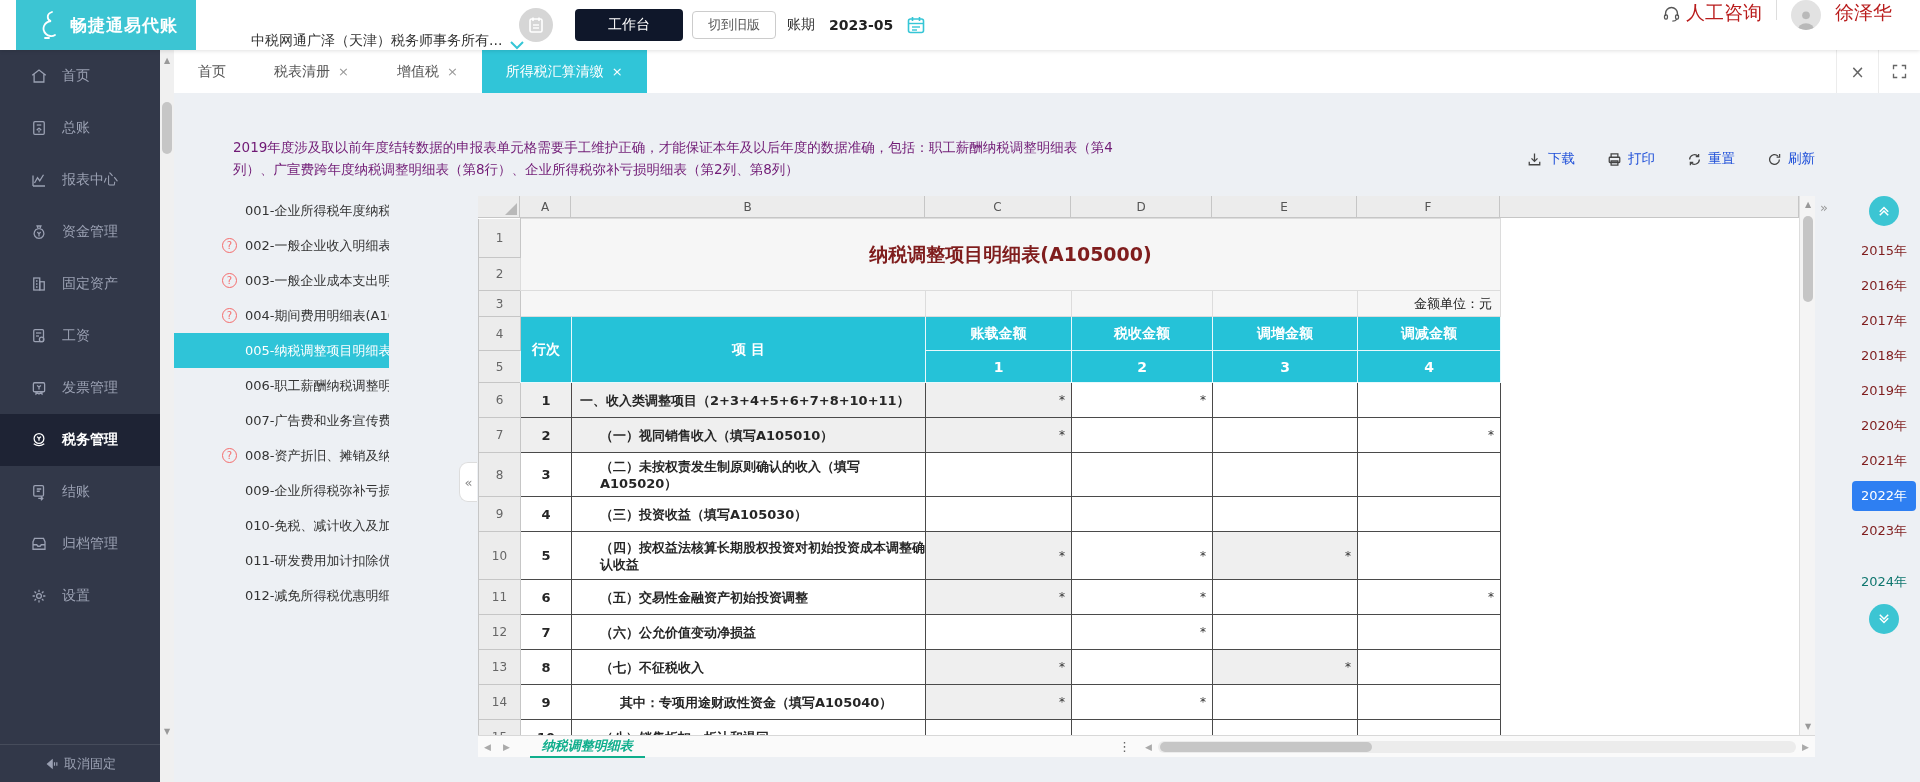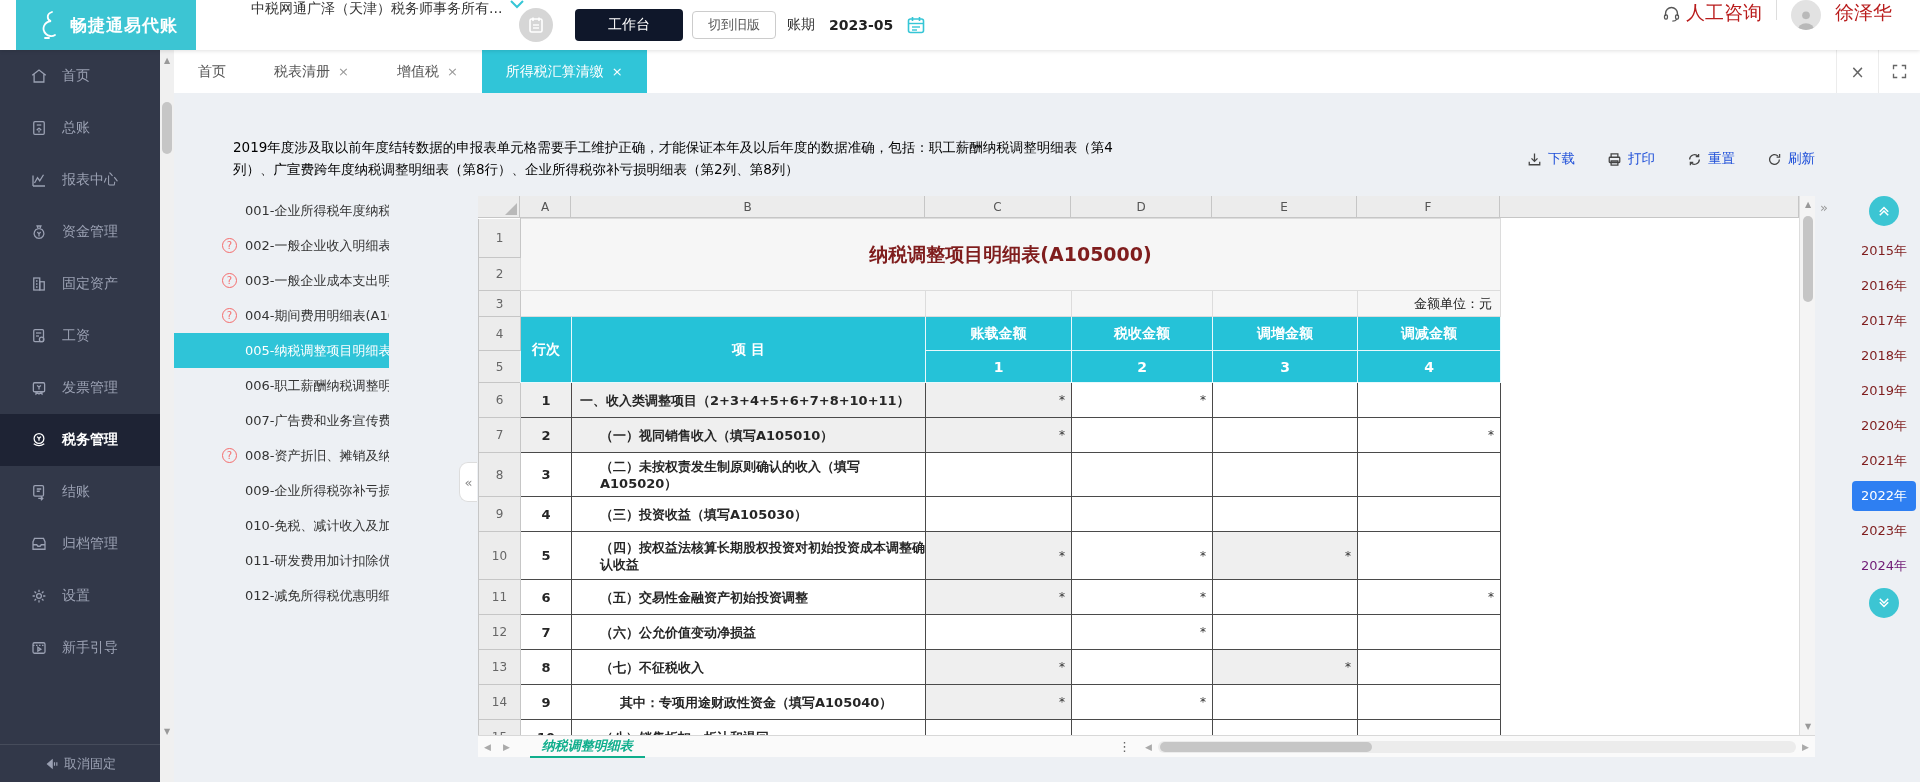--- a/index.html
+++ b/index.html
@@ -5,21 +5,21 @@
   * { margin:0; padding:0; box-sizing:border-box; }
   html,body { width:1920px; height:782px; overflow:hidden; background:#edf0f4;
     font-family:"DejaVu Sans","Liberation Sans",sans-serif; color:#333; }
 
   
   #topbar { position:absolute; left:0; top:0; width:1920px; height:50px; background:#fff;
     box-shadow:0 1px 4px rgba(0,0,0,.12); z-index:30; }
   #logo { position:absolute; left:16px; top:0; width:180px; height:50px; background:#3cc5d3;
     display:flex; align-items:center; gap:8px; padding-left:20px; }
   #logo .brand-name { color:#fff; font-size:17px; font-weight:bold; letter-spacing:1px; }
-  #company { position:absolute; left:251px; top:0; height:50px; display:flex; align-items:flex-start; gap:8px;
+  #company { position:absolute; left:251px; top:0; height:50px; display:flex; align-items:flex-end; gap:8px;
     font-size:14px; color:#333; cursor:pointer; }
   #badge-circle { position:absolute; left:519px; top:8px; width:34px; height:34px; border-radius:50%;
     background:#d6d6d6; display:flex; align-items:center; justify-content:center; }
   #btn-workbench { position:absolute; left:575px; top:9px; width:108px; height:32px; background:#0f172a;
     color:#fff; font-size:14px; border:none; border-radius:4px; cursor:pointer; }
   #btn-oldver { position:absolute; left:692px; top:11px; width:84px; height:28px; background:#fff;
     color:#555; font-size:13px; border:1px solid #ccc; border-radius:4px; cursor:pointer; }
   #period { position:absolute; left:787px; top:0; height:50px; display:flex; align-items:center; gap:14px; font-size:14px; }
   #period .pv { font-weight:bold; color:#222; }
   #top-right { position:absolute; right:28px; top:0; height:50px; display:flex; align-items:flex-start; gap:14px; font-size:19px; color:#b91c1c; }
@@ -42,21 +42,21 @@
   #tabbar { position:absolute; left:174px; top:50px; width:1746px; height:43px; background:#fff; display:flex; align-items:stretch; }
   .dtab { display:flex; align-items:center; gap:8px; padding:0 24px; font-size:14px; color:#555; cursor:pointer; }
   .dtab .x { color:#999; font-size:13px; }
   .dtab.active { background:#30c5d8; color:#fff; }
   .dtab.active .x { color:#fff; }
   #tab-actions { margin-left:auto; display:flex; }
   .tact { width:42px; border-left:1px solid #ececec; display:flex; align-items:center; justify-content:center;
     color:#666; font-size:17px; cursor:pointer; background:#fff; }
 
   
-  #warning { position:absolute; left:233px; top:136px; width:960px; color:#000000; font-size:13.5px; line-height:22px; }
+  #warning { position:absolute; left:233px; top:136px; width:960px; color:#701a75; font-size:13.5px; line-height:22px; }
   #toolbar { position:absolute; right:105px; top:150px; display:flex; gap:32px; }
   .tool { display:flex; align-items:center; gap:6px; font-size:13.5px; color:#1d4ed8; cursor:pointer; }
 
   
   #formlist { position:absolute; left:174px; top:193px; width:215px; }
   .fitem { position:relative; height:35px; line-height:35px; font-size:13px; color:#333;
     padding-left:71px; white-space:nowrap; overflow:hidden; cursor:pointer; }
   .fitem .help { position:absolute; left:48px; top:10px; width:15px; height:15px; border:1px solid #f56c6c;
     color:#f56c6c; border-radius:50%; font-size:10px; line-height:13px; text-align:center; }
   .fitem.active { background:#2fc4d8; color:#fff; }
@@ -107,21 +107,21 @@
   #hscroll .track { width:650px; height:12px; background:#ececec; border-radius:6px; position:relative; }
   #hscroll .hthumb { position:absolute; left:2px; top:1px; width:212px; height:10px; background:#c6c6c6; border-radius:5px; }
 
   
   #yearpanel { position:absolute; left:1848px; top:196px; width:72px; display:flex; flex-direction:column; align-items:center; }
   .ycirc { width:30px; height:30px; border-radius:50%; background:#3cc5d3; color:#fff; display:flex;
     align-items:center; justify-content:center; cursor:pointer; margin-bottom:10px; }
   .ybtn { width:64px; height:30px; margin-bottom:5px; border:none; background:transparent; font-size:13px;
     color:#7f1d1d; border-radius:4px; cursor:pointer; font-family:inherit; }
   .ybtn.active { background:#2e7ff2; color:#fff; }
-  .ybtn.dim { color:#701a75; }
+  .ybtn.dim { color:#0f766e;margin-top:16px; }
   #expand-right-btn { position:absolute; left:1820px; top:200px; color:#999; font-size:13px; cursor:pointer; }
 </style>
 </head>
 <body>
 
 <div id="topbar">
   <div id="logo">
     <svg width="26" height="30" viewBox="0 0 26 30">
       <path d="M16 2 C10 4 11 10 15 11 C8 12 5 19 10 24 C12 26 16 27 19 25 M13 28 L9 28" stroke="#fff" stroke-width="1.8" fill="none" stroke-linecap="round"></path>
     </svg>
@@ -253,28 +253,20 @@
         <path d="M4 13 h5 l1.5 2 h3 L15 13 h5"></path>
       </svg>
     <span>归档管理</span>
   </div>
   <div class="side-item">
     <svg width="18" height="18" viewBox="0 0 24 24" fill="none" stroke="currentColor" stroke-width="1.7">
         <circle cx="12" cy="12" r="3.2"></circle>
         <path d="M12 3.5 v3 M12 17.5 v3 M3.5 12 h3 M17.5 12 h3 M6 6 l2.1 2.1 M15.9 15.9 L18 18 M18 6 l-2.1 2.1 M8.1 15.9 L6 18"></path>
       </svg>
     <span>设置</span>
-  </div>
-  <div class="side-item">
-    <svg width="18" height="18" viewBox="0 0 24 24" fill="none" stroke="currentColor" stroke-width="1.7">
-        <rect x="4" y="5" width="16" height="14" rx="2"></rect>
-        <path d="M4 8.5 h16" stroke-dasharray="2 2"></path>
-        <path d="M10.5 11 L14.5 13.5 L10.5 16 Z"></path>
-      </svg>
-    <span>新手引导</span>
   </div>
   <div id="unpin">
     <svg width="14" height="14" viewBox="0 0 24 24" fill="none" stroke="currentColor" stroke-width="2">
         <path d="M14 5 L6 12 L14 19 Z" fill="currentColor"></path>
         <line x1="18" y1="9" x2="18" y2="15"></line>
         <line x1="22" y1="9" x2="22" y2="15"></line>
       </svg>
     <span>取消固定</span>
   </div>
 </nav>

